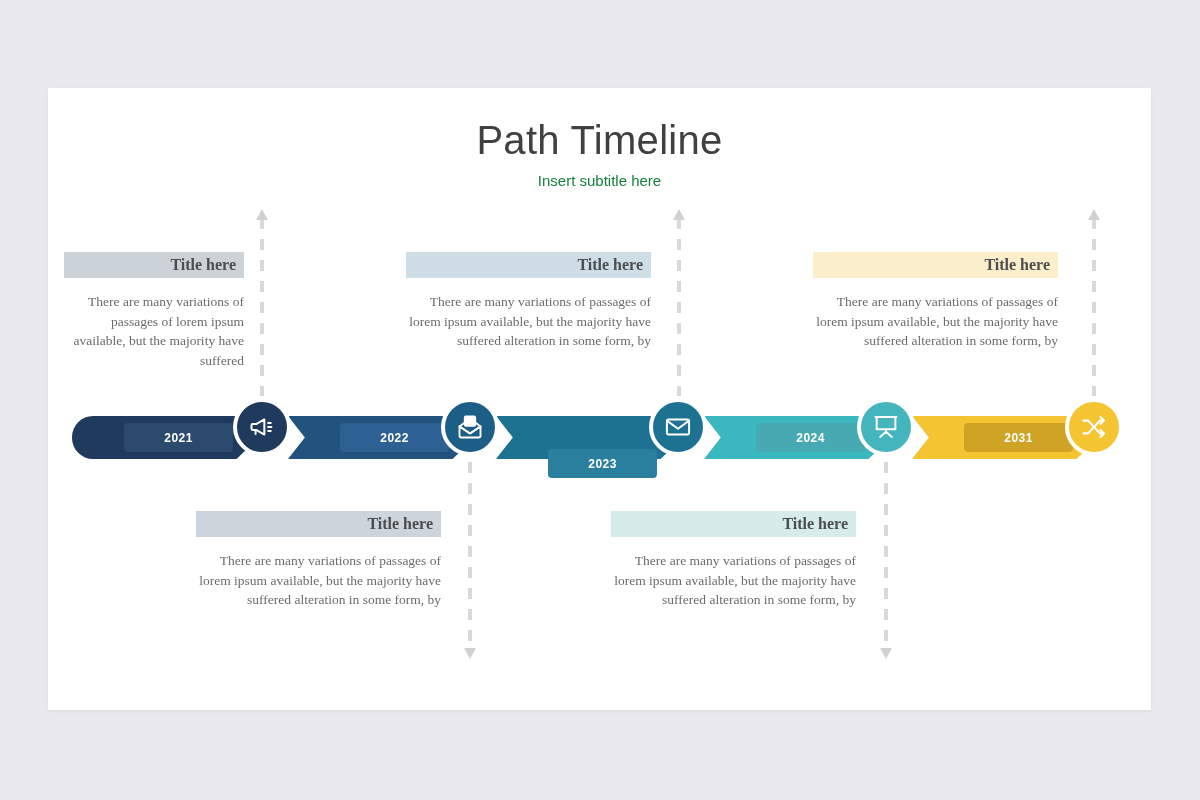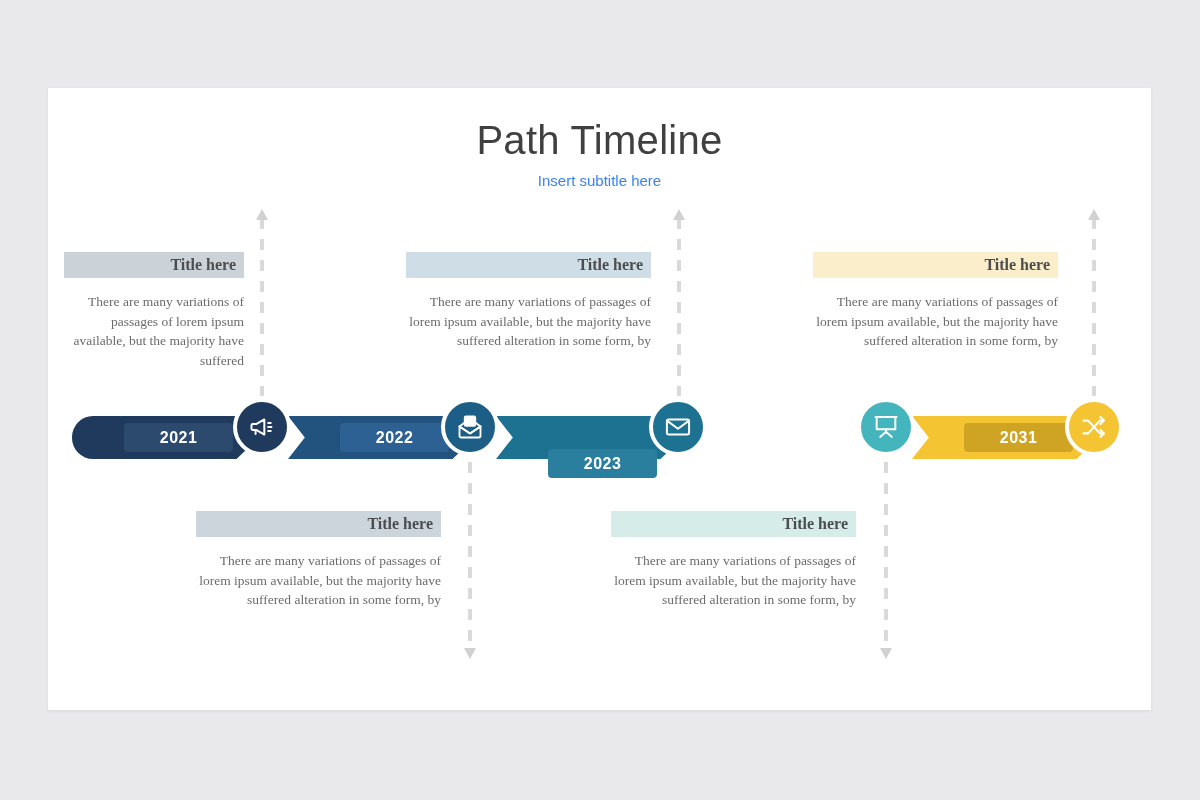--- a/index.html
+++ b/index.html
@@ -20,21 +20,21 @@
   
   #deck-title {
     position: absolute; left: 0; top: 30px; width: 100%;
     text-align: center;
     font-size: 40px; font-weight: 400; color: #404040;
     letter-spacing: 0.3px;
   }
   #deck-subtitle {
     position: absolute; left: 0; top: 84px; width: 100%;
     text-align: center;
-    font-size: 15px; color: #3b82f6;
+    font-size: 15px; color: #15803d;
   }
 
   
   .connector {
     position: absolute; width: 12px;
   }
   .connector .dash-line {
     position: absolute; left: 4px; top: 0;
     width: 4px; height: 100%;
     background-image: repeating-linear-gradient(
@@ -76,21 +76,21 @@
   .seg {
     position: absolute; top: 328px; height: 43px;
   }
   .seg .seg-body {
     position: absolute; inset: 0;
   }
   .seg .seg-label {
     position: absolute; top: 7px; height: 29px;
     left: 28%; right: 14%;
     border-radius: 4px;
-    color: #ffffff; font-size: 16px; font-weight: bold;
+    color: #ffffff; font-size: 12px; font-weight: bold;
     display: flex; align-items: center; justify-content: center;
     letter-spacing: 0.5px;
   }
   .node {
     position: absolute; top: 310px;
     width: 58px; height: 58px; border-radius: 50%;
     border: 4px solid #ffffff;
     display: flex; align-items: center; justify-content: center;
     z-index: 5;
   }
@@ -164,20 +164,25 @@
                   clip-path: polygon(0% 0%, 88% 0%, 100% 50%, 88% 100%, 0% 100%, 9% 50%);"></div>
       <div class="seg-label" style="background:#2d6193;">2022</div>
     </div>
 
     <div class="seg" style="left:448px; width:187px;">
       <div class="seg-body" style="background:#1d7292;
                   clip-path: polygon(0% 0%, 88% 0%, 100% 50%, 88% 100%, 0% 100%, 9% 50%);"></div>
       <div class="seg-label" style="background:#2a7f9f;margin-top:26px;">2023</div>
     </div>
 
+    <div class="seg" style="left:656px; width:187px;">
+      <div class="seg-body" style="background:#3ab7bf;
+                  clip-path: polygon(0% 0%, 88% 0%, 100% 50%, 88% 100%, 0% 100%, 9% 50%);"></div>
+      <div class="seg-label" style="background:#47aab2;">2024</div>
+    </div>
 
     <div class="seg" style="left:864px; width:187px;">
       <div class="seg-body" style="background:#f5c432;
                   clip-path: polygon(0% 0%, 88% 0%, 100% 50%, 88% 100%, 0% 100%, 9% 50%);"></div>
       <div class="seg-label" style="background:#cfa324;">2031</div>
     </div>
 
     <div class="node" style="left:185px; background:#1f3a5c;">
       <span>
         <svg viewBox="0 0 24 24" fill="none" stroke="#ffffff" stroke-width="1.7" stroke-linecap="round" stroke-linejoin="round">

